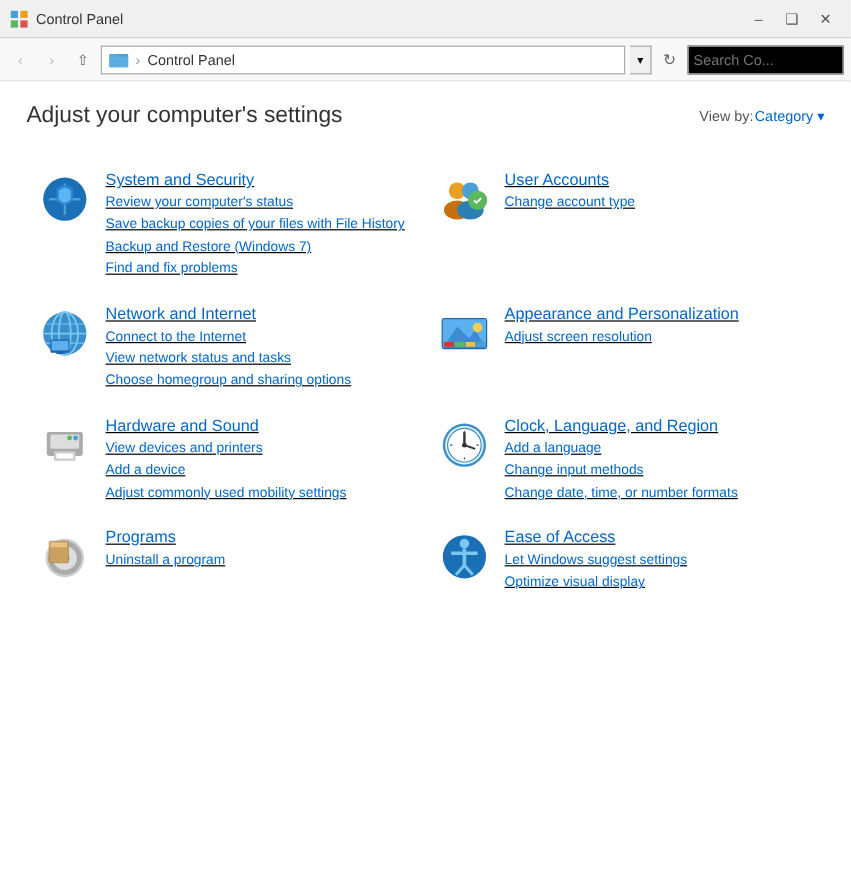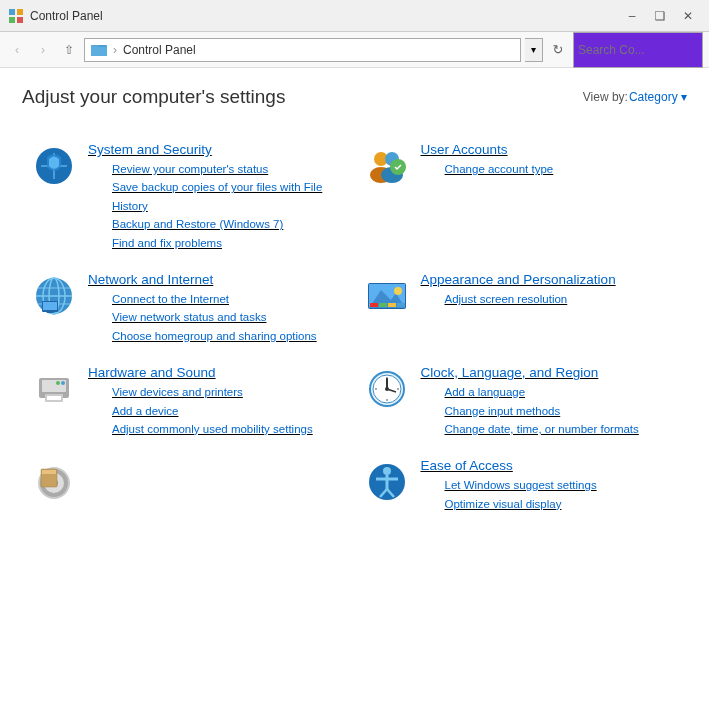--- a/index.html
+++ b/index.html
@@ -108,26 +108,26 @@
       background: transparent;
       border: none;
       cursor: pointer;
       color: #666;
       font-size: 13px;
       display: flex;
       align-items: center;
       justify-content: center;
     }
     .search-box {
-      height: 36px;
+      height: 24px;
       width: 130px;
       border: 1px solid #aaa;
       display: flex;
       align-items: center;
-      background: #6d28d9;
+      background: #000000;
     }
     .search-input {
       flex: 1;
       border: none;
       outline: none;
       font-size: 12px;
       color: #aaa;
       padding: 0 4px;
       background: transparent;
     }
@@ -192,21 +192,20 @@
       text-decoration: none;
       display: block;
     }
     .cat-link {
       font-size: 11.5px;
       color: #0066cc;
       cursor: pointer;
       display: block;
       line-height: 1.6;
       text-decoration: none;
-      margin-left: 24px;
     }
 
     
     .addr-sep {
       color: #999;
       font-size: 12px;
       margin: 0 2px;
     }
   </style>
 </head>
@@ -396,20 +395,24 @@
           <circle cx="21" cy="22" r="16" fill="#ccc"></circle>
           <circle cx="21" cy="22" r="14" fill="#aaa"></circle>
           <circle cx="21" cy="22" r="10" fill="#ddd"></circle>
           <circle cx="21" cy="22" r="4" fill="#999"></circle>
           <circle cx="21" cy="22" r="2" fill="#666"></circle>
 
           <rect x="8" y="8" width="16" height="18" rx="1" fill="#c8a060" stroke="#a08040" stroke-width="0.5"></rect>
           <rect x="9" y="9" width="14" height="4" fill="#e8c080"></rect>
         </svg>
       </div>
+      <div class="cat-content">
+        <a class="cat-title">Programs</a>
+        <a class="cat-link">Uninstall a program</a>
+      </div>
     </div>
 
     <div class="category-item">
       <div class="cat-icon">
         <svg viewBox="0 0 42 42">
           <circle cx="21" cy="21" r="18" fill="#1a6fb5"></circle>
 
           <circle cx="21" cy="10" r="4" fill="#7ac8f0"></circle>
           <line x1="21" y1="14" x2="21" y2="28" stroke="#7ac8f0" stroke-width="3"></line>
           <line x1="10" y1="18" x2="32" y2="18" stroke="#7ac8f0" stroke-width="3"></line>

